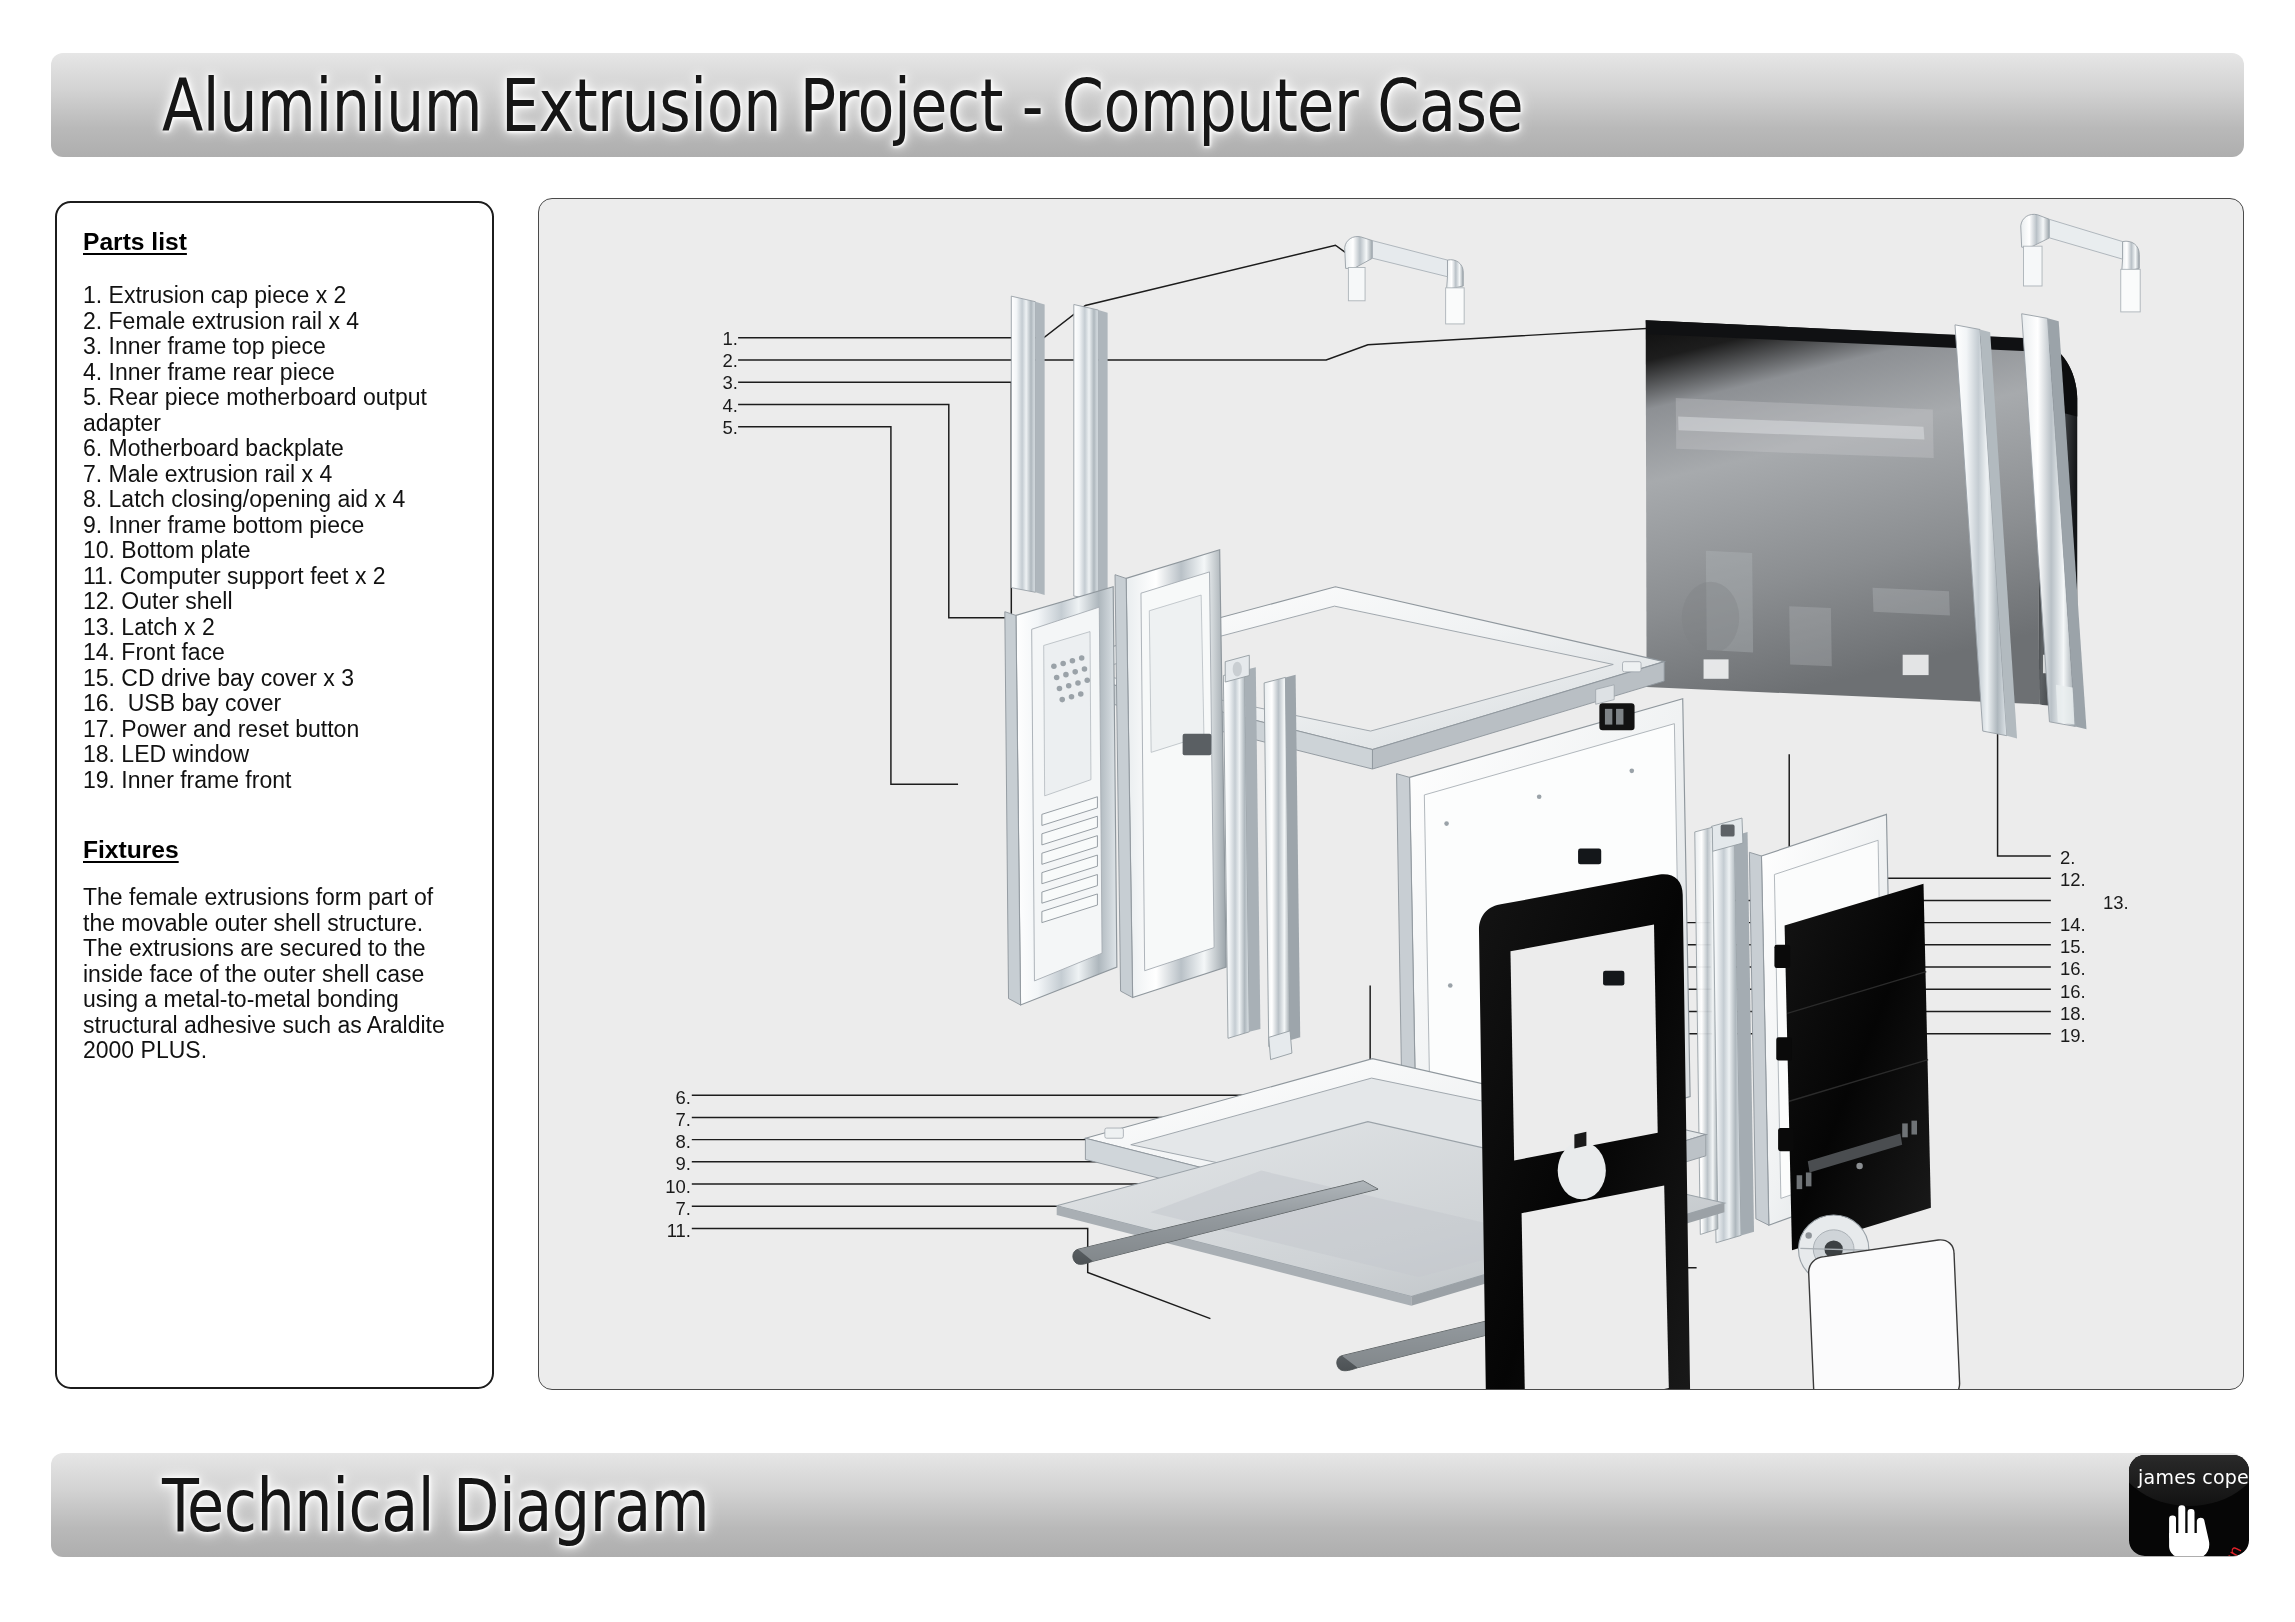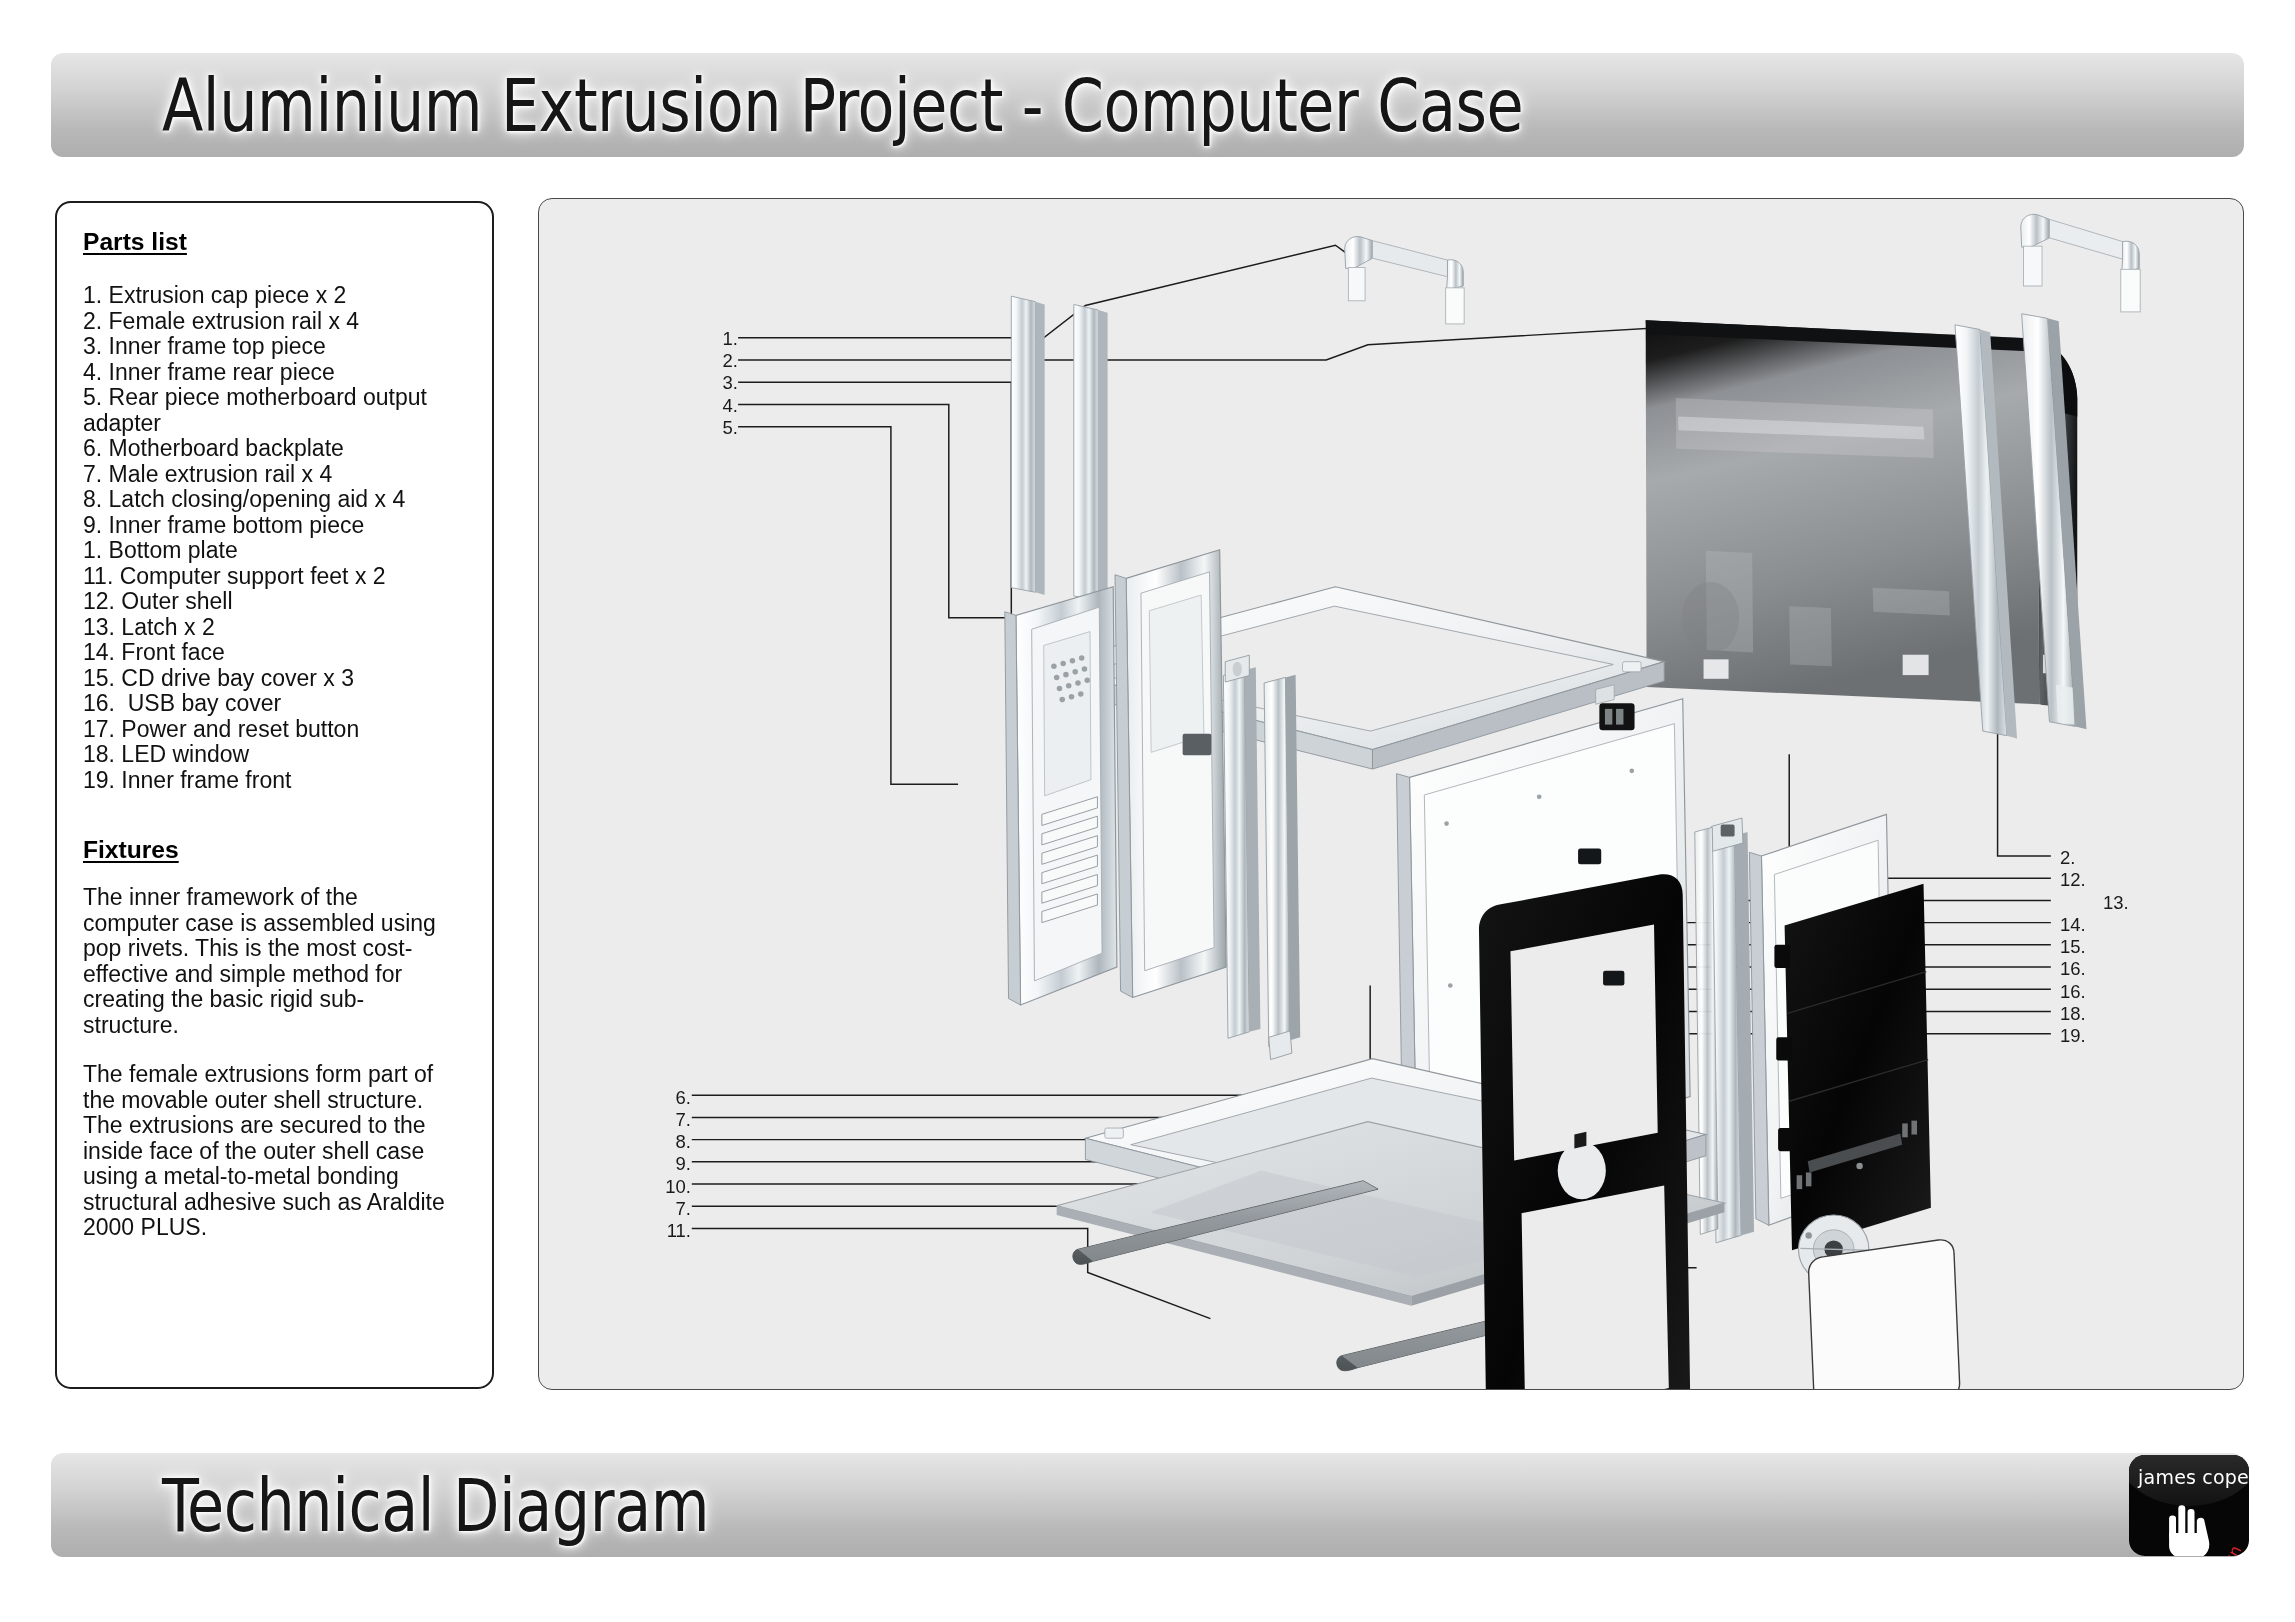--- a/index.html
+++ b/index.html
@@ -67,34 +67,33 @@
   <div id="parts-lines">
       <div class="parts-line">1. Extrusion cap piece x 2</div>
       <div class="parts-line">2. Female extrusion rail x 4</div>
       <div class="parts-line">3. Inner frame top piece</div>
       <div class="parts-line">4. Inner frame rear piece</div>
       <div class="parts-line">5. Rear piece motherboard output adapter</div>
       <div class="parts-line">6. Motherboard backplate</div>
       <div class="parts-line">7. Male extrusion rail x 4</div>
       <div class="parts-line">8. Latch closing/opening aid x 4</div>
       <div class="parts-line">9. Inner frame bottom piece</div>
-      <div class="parts-line">1. Bottom plate</div>
+      <div class="parts-line">10. Bottom plate</div>
       <div class="parts-line">11. Computer support feet x 2</div>
       <div class="parts-line">12. Outer shell</div>
       <div class="parts-line">13. Latch x 2</div>
       <div class="parts-line">14. Front face</div>
       <div class="parts-line">15. CD drive bay cover x 3</div>
       <div class="parts-line">16.  USB bay cover</div>
       <div class="parts-line">17. Power and reset button</div>
       <div class="parts-line">18. LED window</div>
       <div class="parts-line">19. Inner frame front</div>
     </div>
   <div class="sec-head second">Fixtures</div>
   <div id="fixtures-lines">
-      <div class="fix-para">The inner framework of the computer case is assembled using pop rivets. This is the most cost-effective and simple method for creating the basic rigid sub-structure.</div>
       <div class="fix-para">The female extrusions form part of the movable outer shell structure. The extrusions are secured to the inside face of the outer shell case using a metal-to-metal bonding structural adhesive such as Araldite 2000 PLUS.</div>
     </div>
 </div>
 
 <div id="diagram-panel">
 
   <svg id="diagram-svg" viewBox="0 0 3680 2572" preserveAspectRatio="none">
     <defs>
       <linearGradient id="alum" x1="0" y1="0" x2="1" y2="0">
         <stop offset="0" stop-color="#ffffff"></stop>

